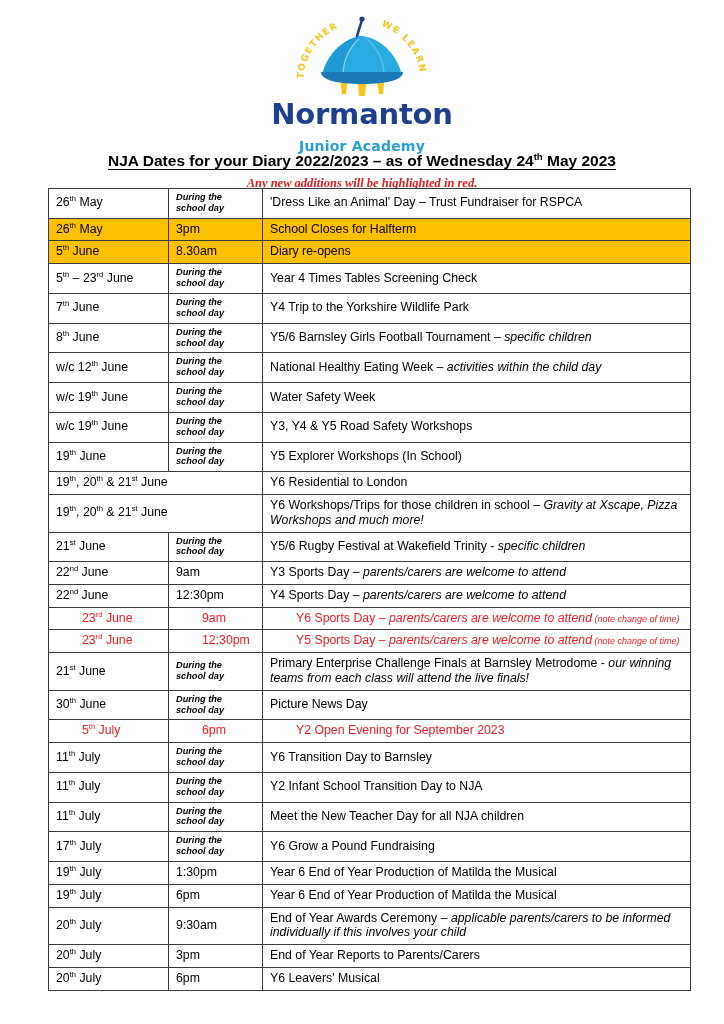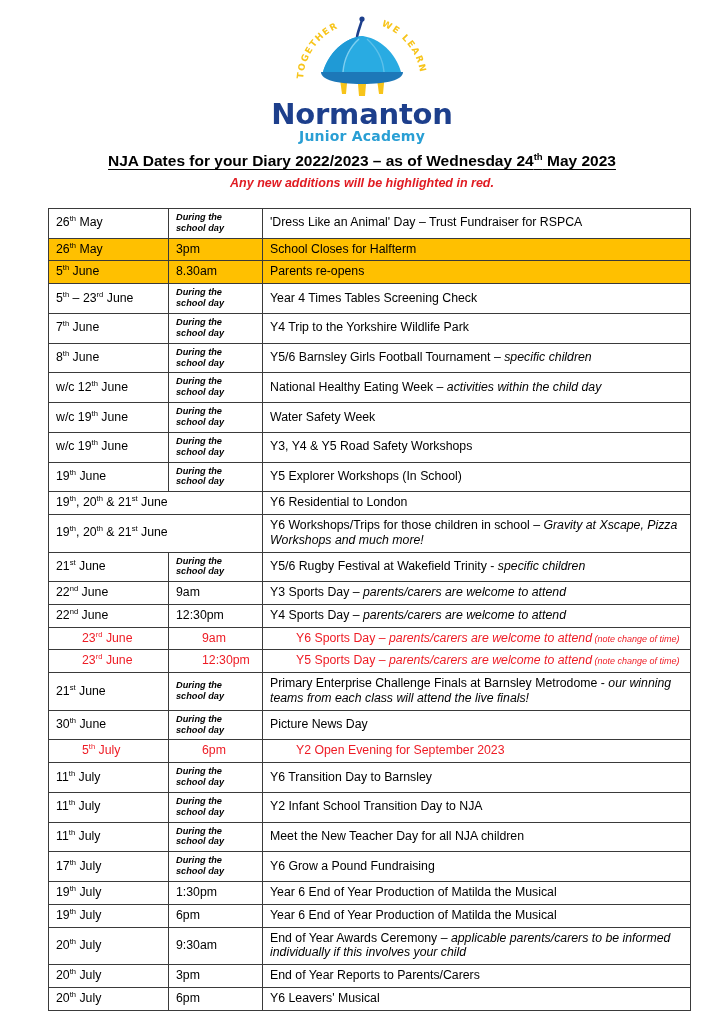--- a/index.html
+++ b/index.html
@@ -52,21 +52,21 @@
     letter-spacing: -0.2px;
     display: block;
   }
   .logo-sub {
     font-family: "DejaVu Sans", sans-serif;
     font-size: 14px;
     font-weight: bold;
     color: #2a9fd4;
     letter-spacing: 0.2px;
     display: block;
-    margin-top: 0;
+    margin-top: 10px;
   }
 
   
   .doc-title {
     position: absolute;
     left: 0;
     top: 152px;
     width: 724px;
     text-align: center;
     font-size: 15.5px;
@@ -79,32 +79,33 @@
   .doc-subtitle {
     position: absolute;
     left: 0;
     top: 176px;
     width: 724px;
     text-align: center;
     font-size: 12.5px;
     font-weight: bold;
     font-style: italic;
     color: #e01b22;
+    font-family: Liberation Serif, serif;
   }
   sup {
     font-size: 0.62em;
     vertical-align: super;
     line-height: 0;
   }
 
   
   .diary-table {
     position: absolute;
     left: 48px;
-    top: 208px;
+    top: 188px;
     width: 642px;
     border-collapse: collapse;
     table-layout: fixed;
   }
   .diary-table col.c-date  { width: 120px; }
   .diary-table col.c-time  { width: 94px; }
   .diary-table col.c-event { width: 428px; }
 
   .diary-table td {
     border: 1px solid #3a3a3a;
@@ -200,21 +201,21 @@
           <td class="event">'Dress Like an Animal' Day – Trust Fundraiser for RSPCA</td>
         </tr>
         <tr class="hl">
           <td class="date">26<sup>th</sup> May</td>
           <td class="time">3pm</td>
           <td class="event">School Closes for Halfterm</td>
         </tr>
         <tr class="hl">
           <td class="date">5<sup>th</sup> June</td>
           <td class="time">8.30am</td>
-          <td class="event">Parents re-opens</td>
+          <td class="event">Diary re-opens</td>
         </tr>
         <tr>
           <td class="date">5<sup>th</sup> – 23<sup>rd</sup> June</td>
           <td class="time small">During the<br>school day</td>
           <td class="event">Year 4 Times Tables Screening Check</td>
         </tr>
         <tr>
           <td class="date">7<sup>th</sup> June</td>
           <td class="time small">During the<br>school day</td>
           <td class="event">Y4 Trip to the Yorkshire Wildlife Park</td>

